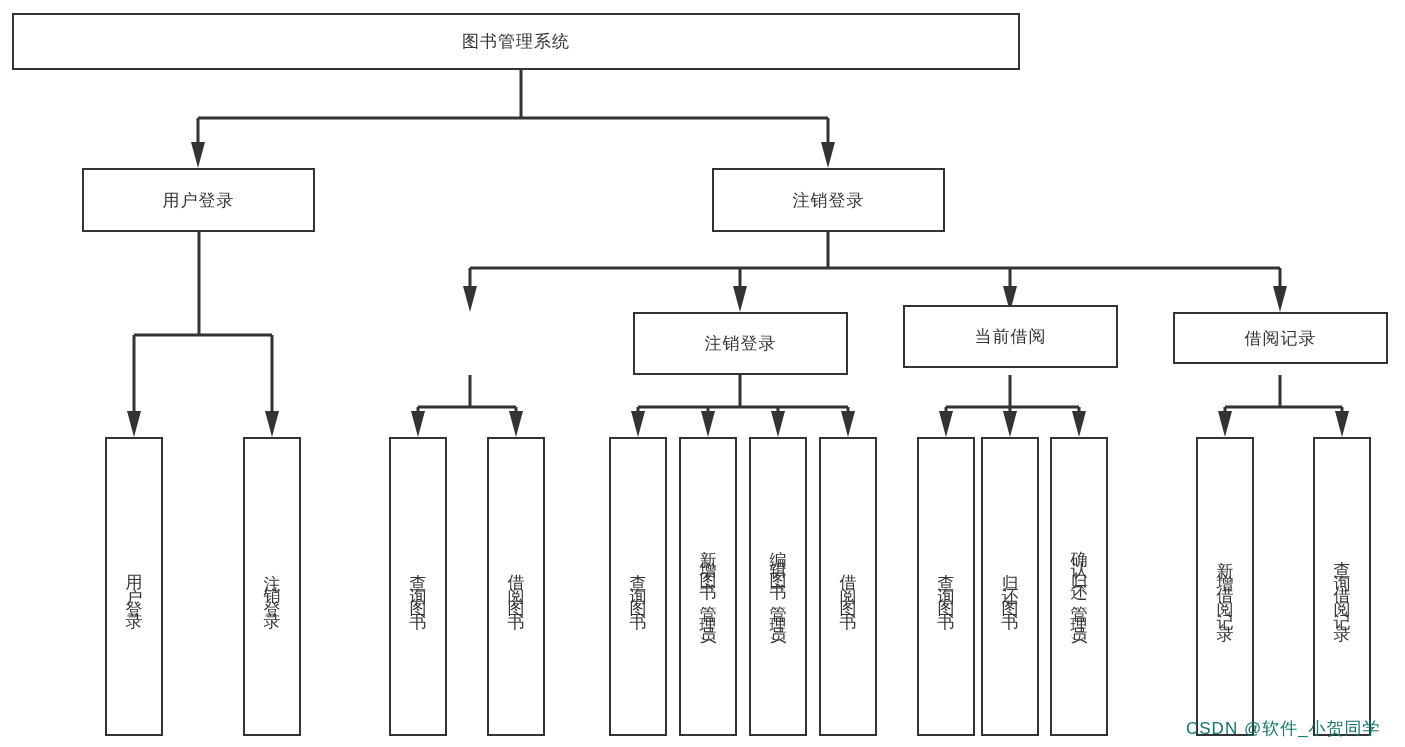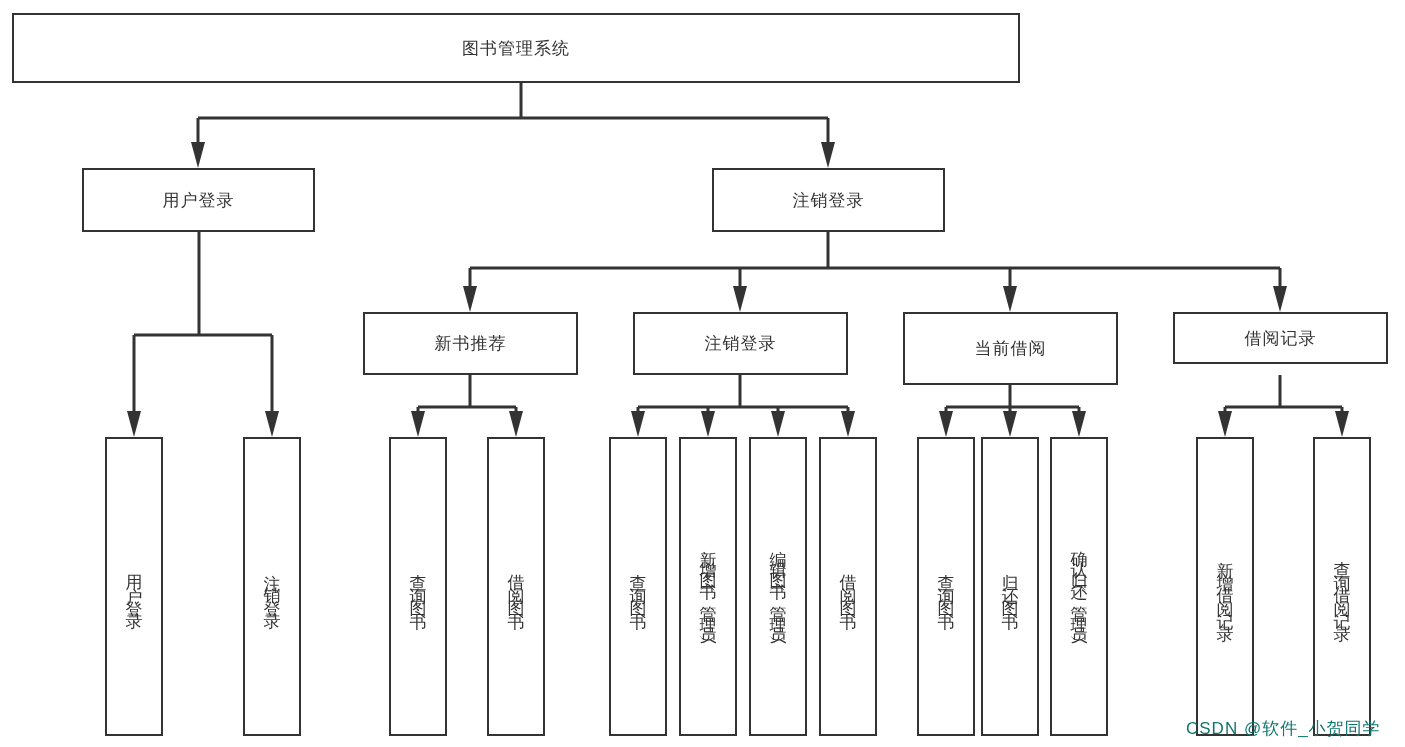--- a/index.html
+++ b/index.html
@@ -115,38 +115,35 @@
       <polygon points="771,411 785,411 778,437"></polygon>
       <polygon points="841,411 855,411 848,437"></polygon>
       <polygon points="939,411 953,411 946,437"></polygon>
       <polygon points="1003,411 1017,411 1010,437"></polygon>
       <polygon points="1072,411 1086,411 1079,437"></polygon>
       <polygon points="1218,411 1232,411 1225,437"></polygon>
       <polygon points="1335,411 1349,411 1342,437"></polygon>
     </g>
   </svg>
 
-  <div class="box" style="left:12px; top:13px; width:1008px; height:70px;">
+  <div class="box" style="left:12px; top:13px; width:1008px; height:57px;">
     <span>图书管理系统</span>
   </div>
 
   <div class="box" style="left:82px; top:168px; width:233px; height:64px;">
     <span>用户登录</span>
   </div>
   <div class="box" style="left:712px; top:168px; width:233px; height:64px;">
     <span>注销登录</span>
   </div>
 
-  <div class="box" style="left:363px; top:312px; width:215px; height:63px;">
-    <span>新书推荐</span>
-  </div>
   <div class="box" style="left:633px; top:312px; width:215px; height:63px;">
     <span>注销登录</span>
   </div>
-  <div class="box" style="left:903px; top:312px; width:215px; height:73px;">
+  <div class="box" style="left:903px; top:305px; width:215px; height:63px;">
     <span>当前借阅</span>
   </div>
   <div class="box" style="left:1173px; top:312px; width:215px; height:52px;">
     <span>借阅记录</span>
   </div>
 
   <div class="box leaf" style="left:105px; top:437px; width:58px; height:299px;">
     <span class="vlabel">用户登录</span>
   </div>
   <div class="box leaf" style="left:243px; top:437px; width:58px; height:299px;">

